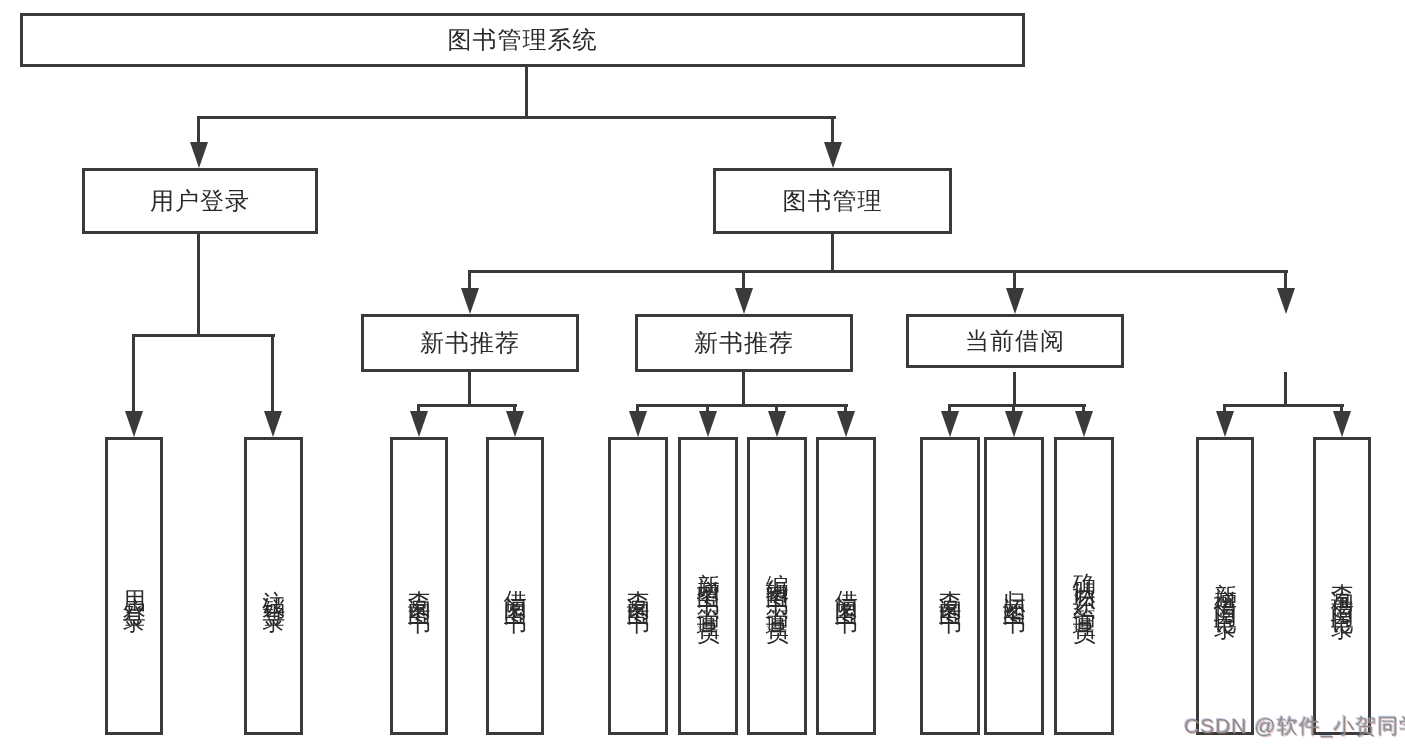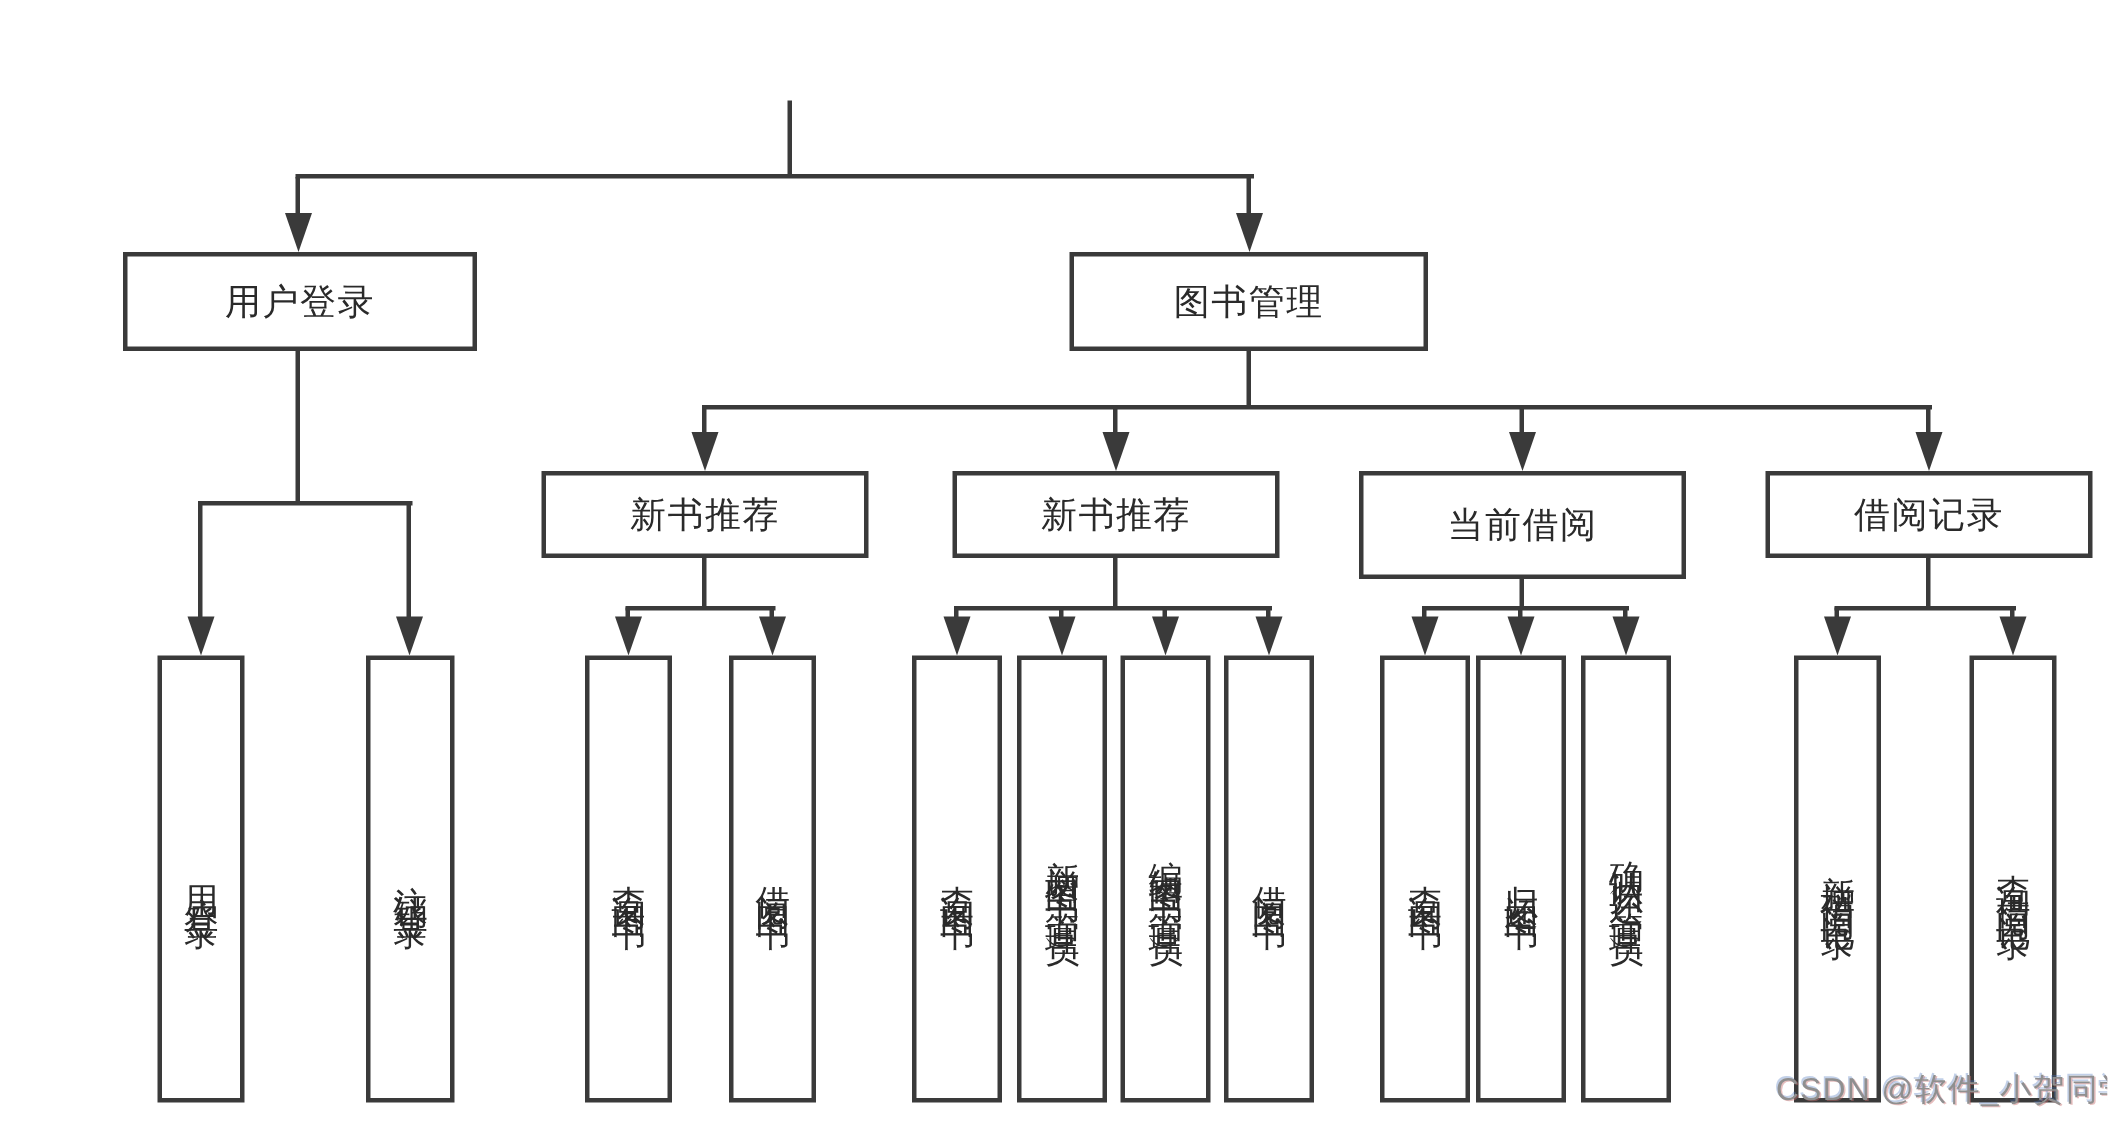--- a/index.html
+++ b/index.html
@@ -111,32 +111,32 @@
   <div class="vl" style="left:1082px;top:405px;height:14px"></div>
   <div class="ah" style="left:1075px;top:411px"></div>
 
   <div class="vl" style="left:1284px;top:372px;height:33px"></div>
   <div class="hl" style="left:1223px;top:404px;width:121px"></div>
   <div class="vl" style="left:1223px;top:405px;height:14px"></div>
   <div class="ah" style="left:1216px;top:411px"></div>
   <div class="vl" style="left:1340px;top:405px;height:14px"></div>
   <div class="ah" style="left:1333px;top:411px"></div>
 
+  <div class="box hbox" style="left:20px;top:13px;width:1005px;height:54px">图书管理系统</div>
 
   <div class="box hbox" style="left:82px;top:168px;width:236px;height:66px">用户登录</div>
 
   <div class="box hbox" style="left:361px;top:314px;width:218px;height:58px">新书推荐</div>
 
   <div class="box hbox" style="left:713px;top:168px;width:239px;height:66px">图书管理</div>
 
   <div class="box hbox" style="left:635px;top:314px;width:218px;height:58px">新书推荐</div>
 
-  <div class="box hbox" style="left:906px;top:314px;width:218px;height:72px">当前借阅</div>
+  <div class="box hbox" style="left:906px;top:314px;width:218px;height:54px">当前借阅</div>
 
-  <div class="box hbox" style="left:1177px;top:314px;width:218px;height:58px">借阅记录</div>
 
   <div class="box vbox" style="left:105px;top:437px;width:58px;height:298px">用户登录</div>
 
   <div class="box vbox" style="left:244px;top:437px;width:59px;height:298px">注销登录</div>
 
   <div class="box vbox" style="left:390px;top:437px;width:58px;height:298px">查询图书</div>
 
   <div class="box vbox" style="left:486px;top:437px;width:58px;height:298px">借阅图书</div>
 
   <div class="box vbox" style="left:608px;top:437px;width:60px;height:298px">查询图书</div>

